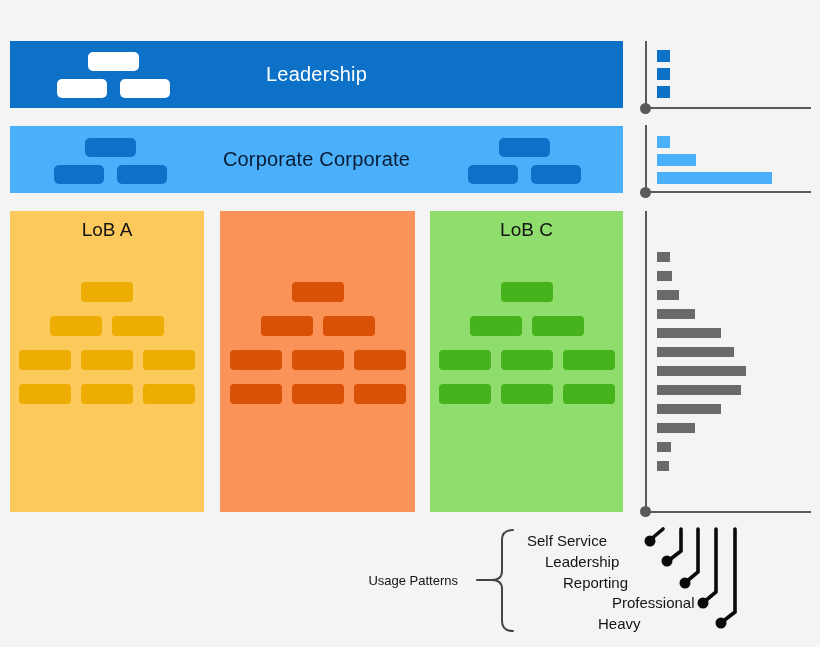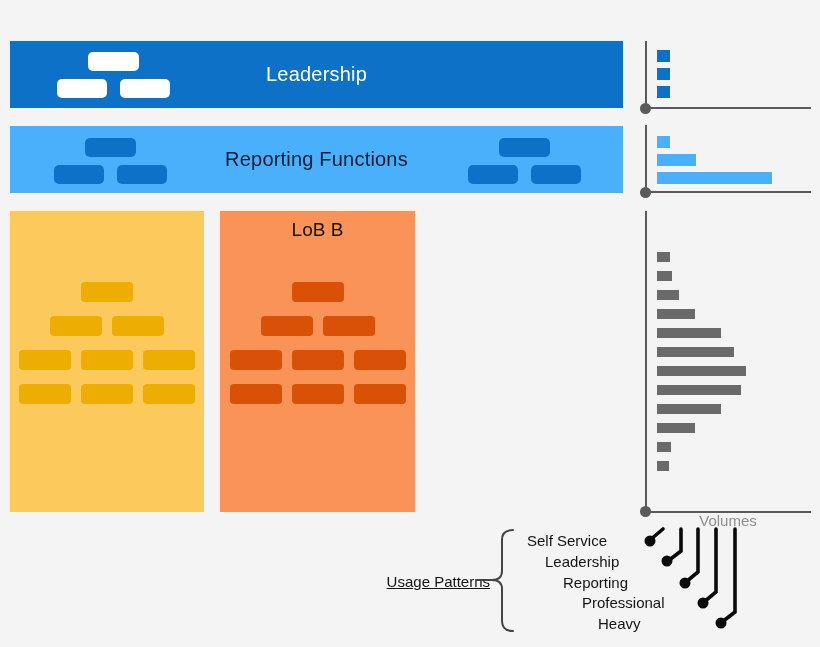--- a/index.html
+++ b/index.html
@@ -61,24 +61,24 @@
   .barchart.c1{top:50px;}
   .barchart.c2{top:136px;}
   .barchart.c3{top:252px;}
   .volumes-label{position:absolute; left:645px; top:512px; width:166px;
                  text-align:center; font-size:15px; color:var(--volumes-label-gray,#8e8e8e);}
   
   .legend-item{position:absolute; font-size:15px; color:var(--text-dark,#141414); white-space:nowrap;}
   .legend-item.i0{left:527px; top:532px;}
   .legend-item.i1{left:545px; top:553px;}
   .legend-item.i2{left:563px; top:574px;}
-  .legend-item.i3{left:582px; top:594px;}
+  .legend-item.i3{left:612px; top:594px;}
   .legend-item.i4{left:598px; top:615px;}
-  .usage-label{position:absolute; right:330px; top:573px; font-size:15px;
-               color:var(--text-dark,#141414); white-space:nowrap;text-decoration:underline;}
+  .usage-label{position:absolute; right:362px; top:573px; font-size:13px;
+               color:var(--text-dark,#141414); white-space:nowrap;}
   .overlay{position:absolute; left:0; top:0; width:820px; height:647px; pointer-events:none;}
   .overlay .conn{fill:none; stroke:var(--connector-black,#0a0a0a); stroke-width:3.6px; stroke-linecap:round;}
   .overlay .dot{fill:var(--connector-black,#0a0a0a); stroke:none;}
   .overlay .brace{fill:none; stroke:#444; stroke-width:2px; stroke-linecap:round;}
 </style>
 </head>
 <body>
 
 <div id="canvas" style="--canvas-bg: #f4f4f5; --leadership-band: #0d72c7; --corporate-band: #4ab0fb; --org-icon-on-leadership: #ffffff; --org-icon-on-corporate: #0d72c7; --lob-bar-gray: #6a6a6a; --axis-gray: #5a5a5a; --volumes-label-gray: #8e8e8e; --connector-black: #0a0a0a; --text-dark: #141414; --text-light: #ffffff;">
 
@@ -90,29 +90,30 @@
       </span>
     <span class="band-title">Leadership</span>
   </div>
 
   <div class="band corporate">
     <span class="org-icon blue left">
         <i class="t"></i>
         <i class="b1"></i>
         <i class="b2"></i>
       </span>
-    <span class="band-title">Reporting Functions</span>
+    <span class="band-title">Corporate Corporate</span>
     <span class="org-icon blue right">
         <i class="t"></i>
         <i class="b1"></i>
         <i class="b2"></i>
       </span>
   </div>
 
   <div class="lob a" style="--lob-bg: #fcc95c; --lob-box: #eead02;">
+    <div class="lob-title">LoB A</div>
     <div class="org-chart">
         <div class="org-row">
           <div class="org-box"></div>
         </div>
         <div class="org-row">
           <div class="org-box"></div>
           <div class="org-box"></div>
         </div>
         <div class="org-row">
           <div class="org-box"></div>
@@ -120,21 +121,42 @@
           <div class="org-box"></div>
         </div>
         <div class="org-row">
           <div class="org-box"></div>
           <div class="org-box"></div>
           <div class="org-box"></div>
         </div>
       </div>
   </div>
   <div class="lob b" style="--lob-bg: #fa9357; --lob-box: #d85106;">
-    <div class="lob-title">LoB B</div>
+    <div class="org-chart">
+        <div class="org-row">
+          <div class="org-box"></div>
+        </div>
+        <div class="org-row">
+          <div class="org-box"></div>
+          <div class="org-box"></div>
+        </div>
+        <div class="org-row">
+          <div class="org-box"></div>
+          <div class="org-box"></div>
+          <div class="org-box"></div>
+        </div>
+        <div class="org-row">
+          <div class="org-box"></div>
+          <div class="org-box"></div>
+          <div class="org-box"></div>
+        </div>
+      </div>
+  </div>
+  <div class="lob c" style="--lob-bg: #8fdd6c; --lob-box: #46b31d;">
+    <div class="lob-title">LoB C</div>
     <div class="org-chart">
         <div class="org-row">
           <div class="org-box"></div>
         </div>
         <div class="org-row">
           <div class="org-box"></div>
           <div class="org-box"></div>
         </div>
         <div class="org-row">
           <div class="org-box"></div>
@@ -179,21 +201,20 @@
       <div class="hbar" style="width: 64px; background: rgb(106, 106, 106);"></div>
       <div class="hbar" style="width: 77px; background: rgb(106, 106, 106);"></div>
       <div class="hbar" style="width: 89px; background: rgb(106, 106, 106);"></div>
       <div class="hbar" style="width: 84px; background: rgb(106, 106, 106);"></div>
       <div class="hbar" style="width: 64px; background: rgb(106, 106, 106);"></div>
       <div class="hbar" style="width: 38px; background: rgb(106, 106, 106);"></div>
       <div class="hbar" style="width: 14px; background: rgb(106, 106, 106);"></div>
       <div class="hbar" style="width: 12px; background: rgb(106, 106, 106);"></div>
     </div>
 
-  <div class="volumes-label">Volumes</div>
 
   <div class="usage-label">Usage Patterns</div>
   <div class="legend-item i0">Self Service</div>
   <div class="legend-item i1">Leadership</div>
   <div class="legend-item i2">Reporting</div>
   <div class="legend-item i3">Professional</div>
   <div class="legend-item i4">Heavy</div>
 
   <svg class="overlay" viewBox="0 0 820 647">
     <path class="brace" d="M513 530 Q502 530 502 540 L502 571 Q502 580 492 580 Q502 580 502 589 L502 621 Q502 631 513 631"></path>

